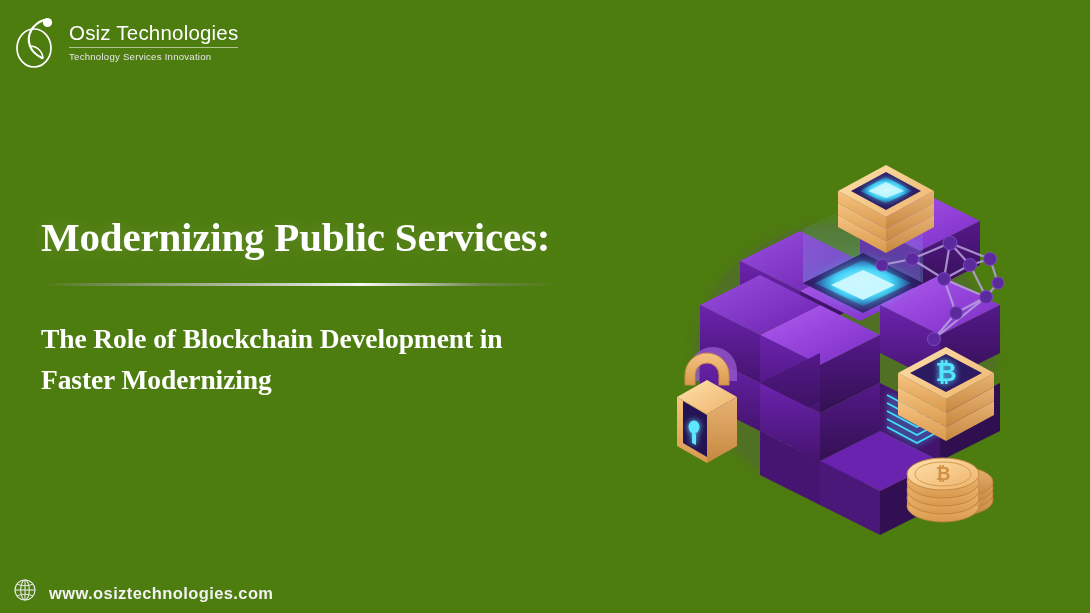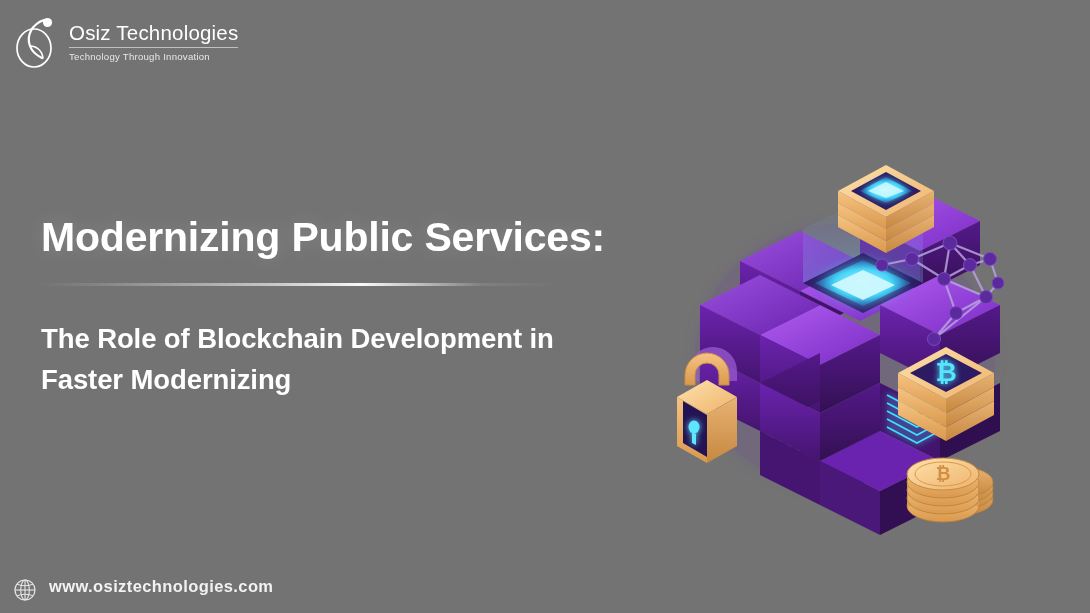--- a/index.html
+++ b/index.html
@@ -4,40 +4,40 @@
 <style>
   * { margin:0; padding:0; box-sizing:border-box; }
   html,body { background:#000; }
   body {
     width:1090px; height:613px;
     font-family:"Liberation Sans", sans-serif;
     overflow:hidden; position:relative;
   }
   .banner {
     position:absolute; inset:0;
-    background:#737373;
+    background:#4d7c0f;
     overflow:hidden;
   }
 
   
   .logo { position:absolute; left:14px; top:12px; display:flex; align-items:center; gap:9px; }
   .logo-mark { width:46px; height:58px; position:relative; flex:0 0 auto; }
   .logo-text { display:flex; flex-direction:column; justify-content:center; padding-top:2px; }
   .logo-name {
     color:#ffffff; font-size:20.5px; letter-spacing:.2px;
     line-height:1.05; white-space:nowrap; font-weight:400;
   }
   .logo-rule { height:1px; background:rgba(255,255,255,.55); margin:3px 0 3px 0; width:100%; }
   .logo-tag {
     color:#e8e8e8; font-size:9.6px; letter-spacing:.25px;
     white-space:nowrap; font-weight:400;
   }
 
   
-  .headline { position:absolute; left:41px; top:215px; width:600px; }
+  .headline { position:absolute; left:41px; top:215px; width:600px;font-family:Liberation Serif, serif; }
   .title {
     color:#ffffff; font-size:41px; font-weight:700;
     letter-spacing:-0.2px; line-height:1.12; white-space:nowrap;
     text-shadow:0 0 18px rgba(255,255,255,.15);
   }
   .divider {
     height:3px; width:519px; margin:22px 0 18px 0; border-radius:2px;
     background:linear-gradient(to right,
       rgba(255,255,255,0) 0%,
       rgba(150,150,150,.45) 10%,
@@ -46,21 +46,21 @@
       rgba(140,140,140,.5) 85%,
       rgba(255,255,255,0) 100%);
   }
   .subtitle {
     color:#ffffff; font-size:27.5px; font-weight:700;
     line-height:1.50; letter-spacing:-0.1px;margin-top:32px;
   }
   .subtitle .ln { display:block; white-space:nowrap; }
 
   
-  .footer { position:absolute; left:12px; bottom:10px; display:flex; align-items:flex-start; gap:11px; }
+  .footer { position:absolute; left:12px; bottom:10px; display:flex; align-items:flex-end; gap:11px; }
   .globe { width:26px; height:26px; flex:0 0 auto; }
   .site {
     color:#f2f2f2; font-size:16.5px; font-weight:600; letter-spacing:.4px;
   }
 
   
   .art { position:absolute; left:655px; top:133px; width:380px; height:385px; }
   .art svg { display:block; width:100%; height:100%; overflow:visible; }
 </style>
 </head>
@@ -73,21 +73,21 @@
       <svg viewBox="0 0 46 58" width="46" height="58">
         <ellipse cx="20" cy="36" rx="17" ry="19" fill="none" stroke="#ffffff" stroke-width="1.7"></ellipse>
         <path d="M30 8 C18 12, 12 24, 16 34 C18 40, 24 44, 28 46" fill="none" stroke="#ffffff" stroke-width="2.2" stroke-linecap="round"></path>
         <path d="M16 34 C22 34, 28 38, 29 46" fill="none" stroke="#ffffff" stroke-width="1.6" stroke-linecap="round"></path>
         <circle cx="33.5" cy="10.5" r="4.6" fill="#ffffff"></circle>
       </svg>
     </div>
     <div class="logo-text">
       <div class="logo-name">Osiz Technologies</div>
       <div class="logo-rule"></div>
-      <div class="logo-tag">Technology Through Innovation</div>
+      <div class="logo-tag">Technology Services Innovation</div>
     </div>
   </div>
 
   <div class="headline">
     <div class="title">Modernizing Public Services:</div>
     <div class="divider"></div>
     <div class="subtitle">
       <span class="ln">The Role of Blockchain Development in</span>
       <span class="ln">Faster Modernizing</span>
     </div>

